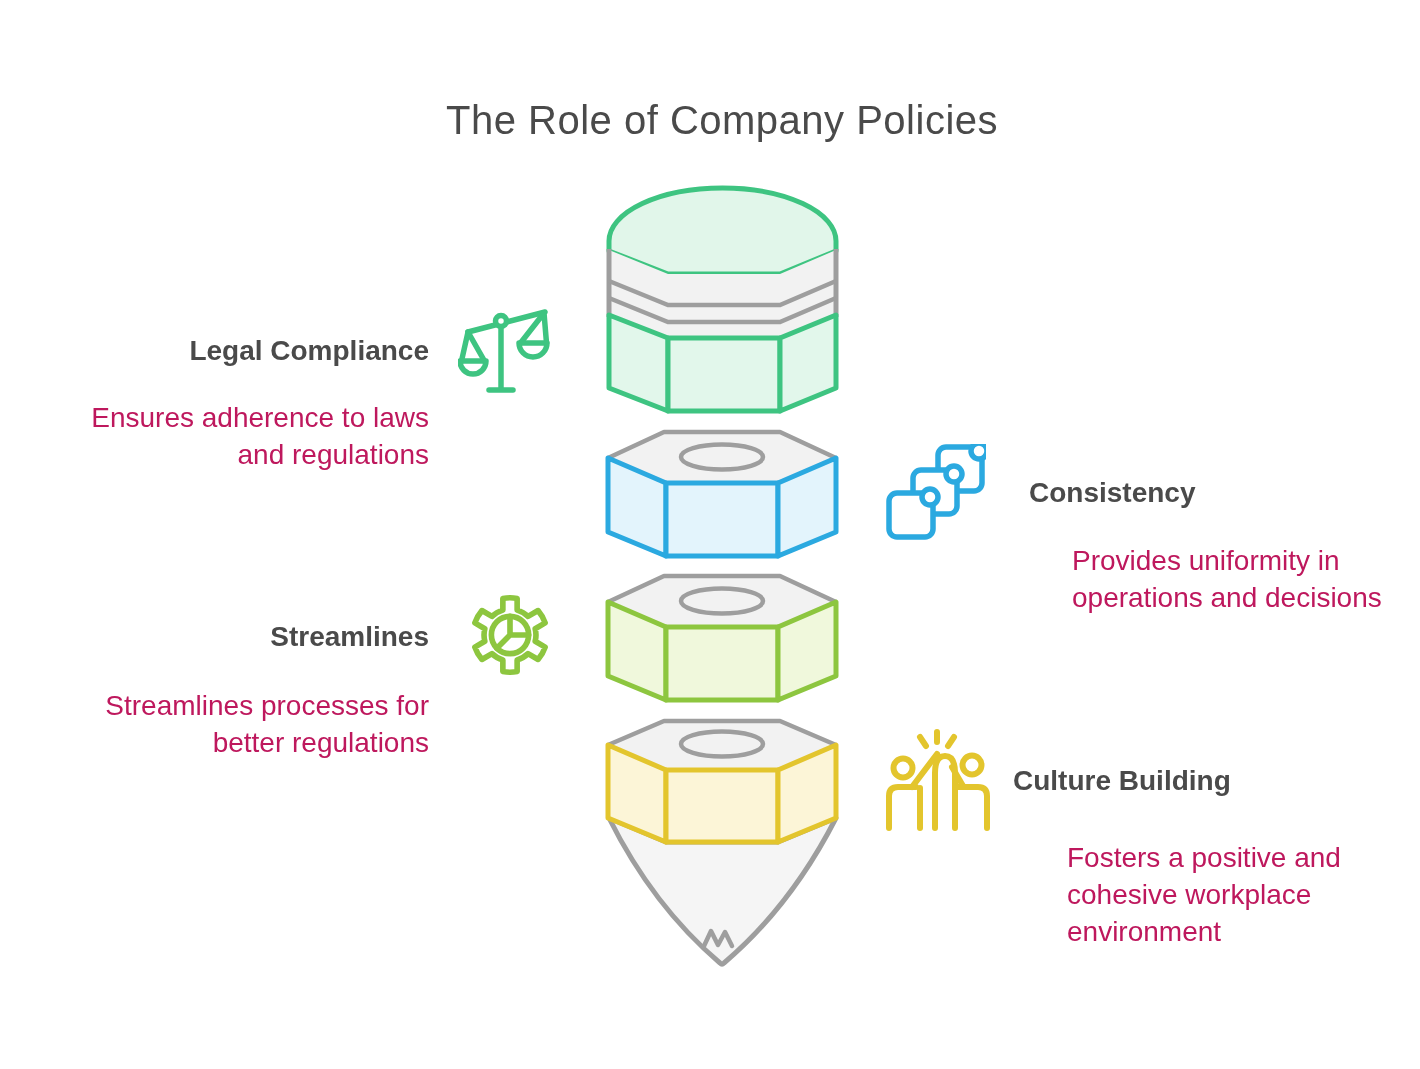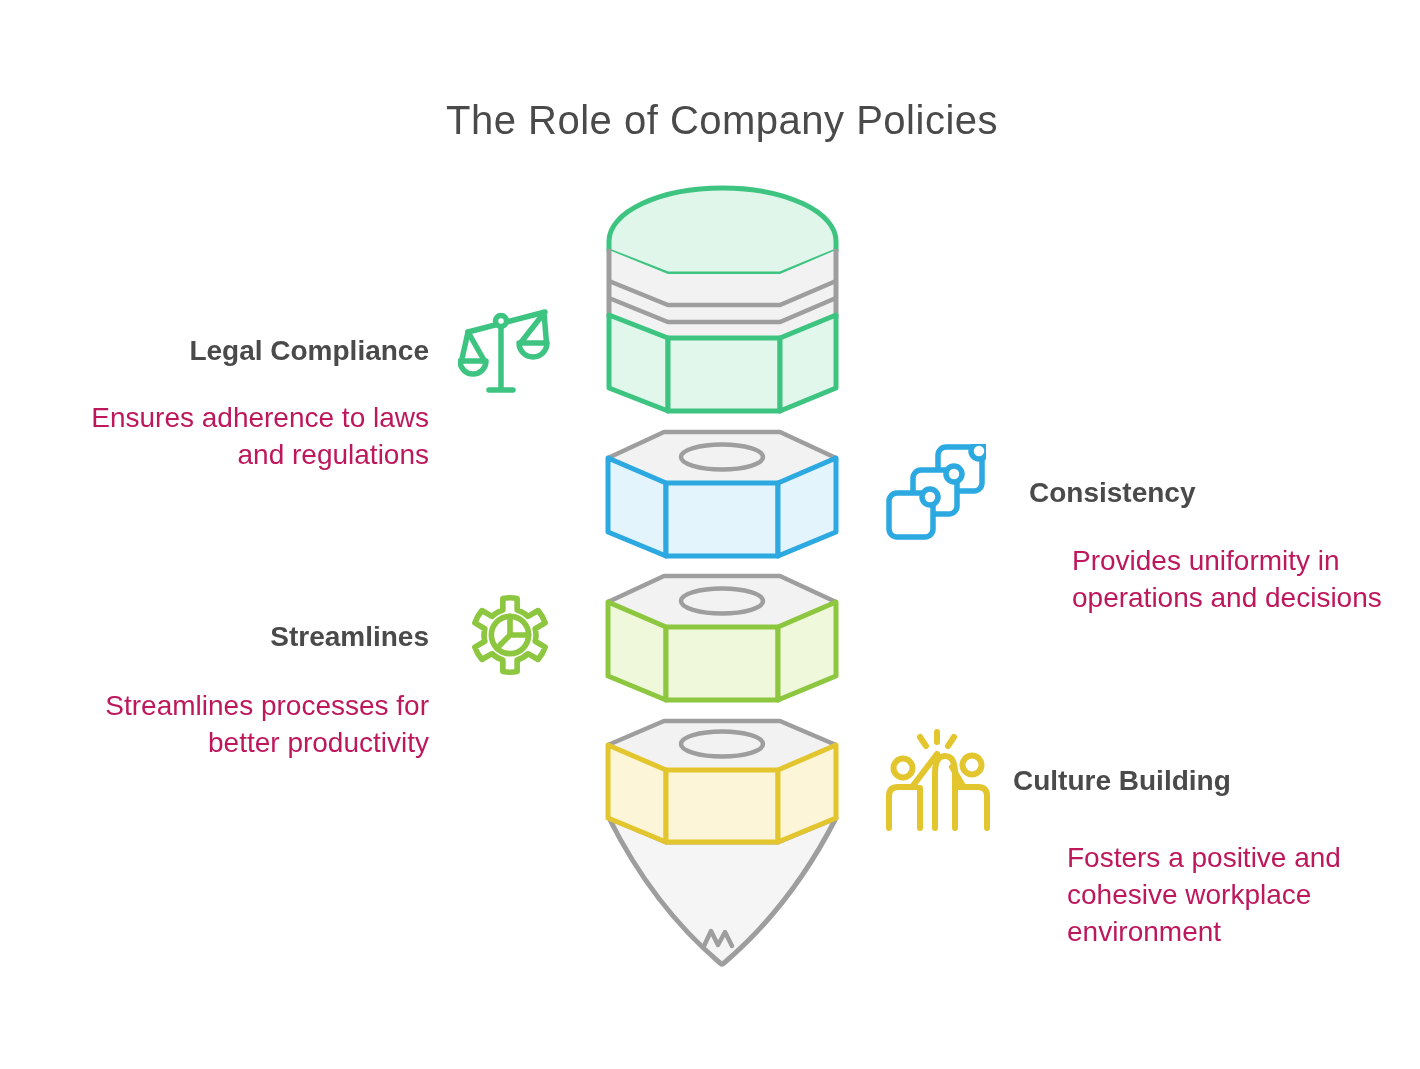--- a/index.html
+++ b/index.html
@@ -126,21 +126,21 @@
       A27.6,27.6 0 0 1 76.8,56.7 L87.4,62.9 A39.6,39.6 0 0 1 79.9,76.0 L69.2,69.8
       A27.6,27.6 0 0 1 57.6,76.5 L57.6,88.9 A39.6,39.6 0 0 1 42.4,88.9 L42.4,76.5
       A27.6,27.6 0 0 1 30.8,69.8 L20.1,76.0 A39.6,39.6 0 0 1 12.6,62.9 L23.2,56.7
       A27.6,27.6 0 0 1 23.2,43.3 L12.6,37.1 A39.6,39.6 0 0 1 20.1,24.0 L30.8,30.2
       A27.6,27.6 0 0 1 42.4,23.5 Z"></path>
     <circle cx="50" cy="50" r="19.8"></circle>
     <path d="M50,50 L50,30.2 M50,50 L69.8,50 M50,50 L36,64"></path>
   </g>
 </svg>
 <div class="abs heading h-efficiency">Streamlines</div>
-<div class="abs desc d-efficiency">Streamlines processes for better productivity</div>
+<div class="abs desc d-efficiency">Streamlines processes for better regulations</div>
 
 <svg class="abs i-culture" width="108" height="104" viewBox="0 0 108 104">
   <g fill="none" stroke="#E3C52D" stroke-width="6" stroke-linecap="round" stroke-linejoin="round">
     <path d="M42,19 L36,10 M53,15 L53,5 M64,19 L70,10"></path>
     <circle cx="19" cy="41" r="9.5"></circle>
     <circle cx="88" cy="38" r="9.5"></circle>
     <path d="M5,101 L5,69 Q5,60 14,60 L32,60"></path>
     <path d="M28,60 L53,27"></path>
     <path d="M36,101 L36,61"></path>
     <path d="M51,101 L51,46 Q51,29 61,29 Q71,29 71,46 L71,101"></path>

